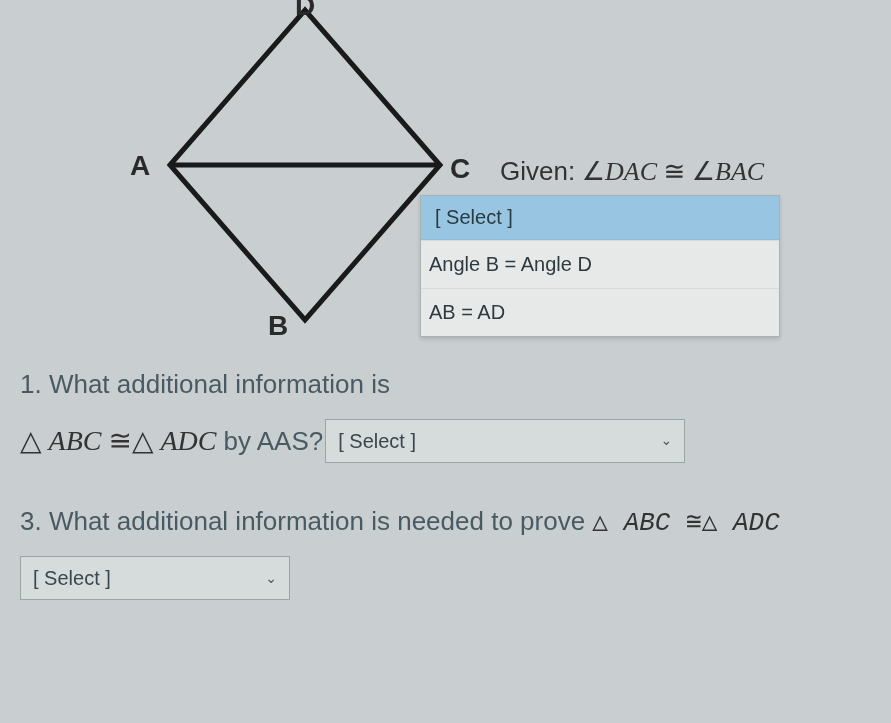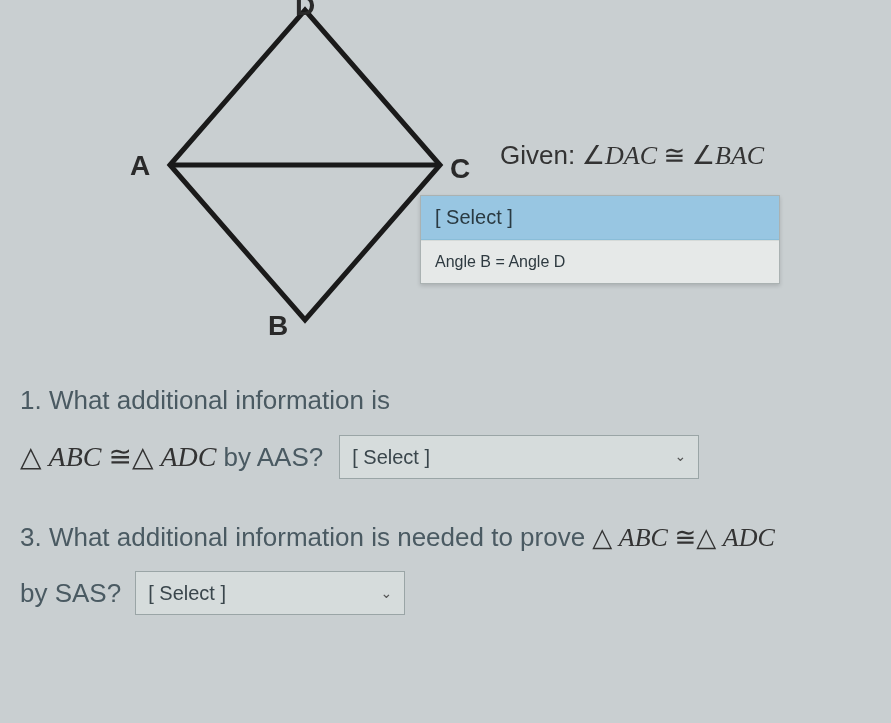--- a/index.html
+++ b/index.html
@@ -25,21 +25,21 @@
     .vertex-label {
       position: absolute;
       font-family: Arial, sans-serif;
       font-size: 28px;
       font-weight: bold;
       color: #2a2a2a;
     }
     .given-text {
       position: absolute;
       left: 480px;
-      top: 130px;
+      top: 146px;
       font-size: 26px;
       color: #333;
       font-style: italic;
       font-family: 'Times New Roman', serif;
     }
     .given-label {
       font-style: normal;
       font-family: Arial, sans-serif;
     }
     .angle { font-style: normal; }
@@ -54,40 +54,40 @@
       font-family: Arial, sans-serif;
     }
     .dropdown-header {
       background: #98c6e2;
       padding: 10px 14px;
       font-size: 20px;
       color: #2a3a42;
       border-bottom: 1px solid #8abdd8;
     }
     .dropdown-item {
-      padding: 12px 14px;
-      font-size: 16px;
+      padding: 12px 8px;
+      font-size: 20px;
       color: #2e3a40;
       border-top: 1px solid #d5dad8;
     }
     .question-block {
       font-size: 26px;
       color: #4a5a62;
       line-height: 1.8;
-      margin-top: 22px;
+      margin-top: 6px;
     }
     .q1-line1 {
       font-family: Arial, sans-serif;
       color: #4a5a62;
     }
     .math-line {
       margin-top: 8px;
       display: flex;
       align-items: center;
-      gap: 16px;
+      gap: 2px;
       font-family: 'Times New Roman', serif;
       font-style: italic;
     }
     .math-text {
       font-size: 28px;
       color: #333;
     }
     .select-closed {
       display: inline-flex;
       align-items: center;
@@ -109,21 +109,21 @@
       font-size: 14px;
       color: #555;
     }
     .q2-block {
       margin-top: 40px;
       font-family: Arial, sans-serif;
       font-size: 26px;
       color: #4a5a62;
     }
     .q2-math {
-      font-family: Liberation Serif, serif;
+      font-family: Liberation Mono, monospace;
       font-style: italic;
       color: #333;
     }
     .q2-line2 {
       margin-top: 18px;
       display: flex;
       align-items: center;
       gap: 14px;
     }
     .triangle-sym { font-style: normal; }
@@ -146,20 +146,21 @@
   <div class="given-text">
     <span class="given-label">Given:</span>
     <span class="angle">∠</span><span>DAC</span>
     <span class="congruent"> ≅ </span>
     <span class="angle">∠</span><span>BAC</span>
   </div>
 
   <div class="dropdown-open">
     <div class="dropdown-header">[ Select ]</div>
     <div class="dropdown-item">Angle B = Angle D</div>
+    <div class="dropdown-item">AB = AD</div>
   </div>
 </div>
 
 <div class="question-block">
   <div class="q1-line1">1. What additional information is</div>
   <div class="math-line">
     <span class="math-text">
       <span class="triangle-sym">△ </span><span>ABC</span>
       <span class="congruent"> ≅</span><span class="triangle-sym">△ </span><span>ADC</span>
       <span class="nonitalic"> </span><span class="nonitalic" style="font-family:Arial,sans-serif;font-size:26px;color:#4a5a62;">by AAS?</span>
@@ -173,19 +174,18 @@
 
 <div class="q2-block">
   <div>
     <span>3. What additional information is needed to prove</span>
     <span class="q2-math">
       <span class="triangle-sym"> △ </span><span>ABC</span>
       <span class="congruent"> ≅</span><span class="triangle-sym">△ </span><span>ADC</span>
     </span>
   </div>
   <div class="q2-line2">
-    <span>by SAS?</span>
     <div class="select-closed select-closed-small">
       <span>[ Select ]</span>
       <span class="chevron">⌄</span>
     </div>
   </div>
 </div>
 
 </body></html>

